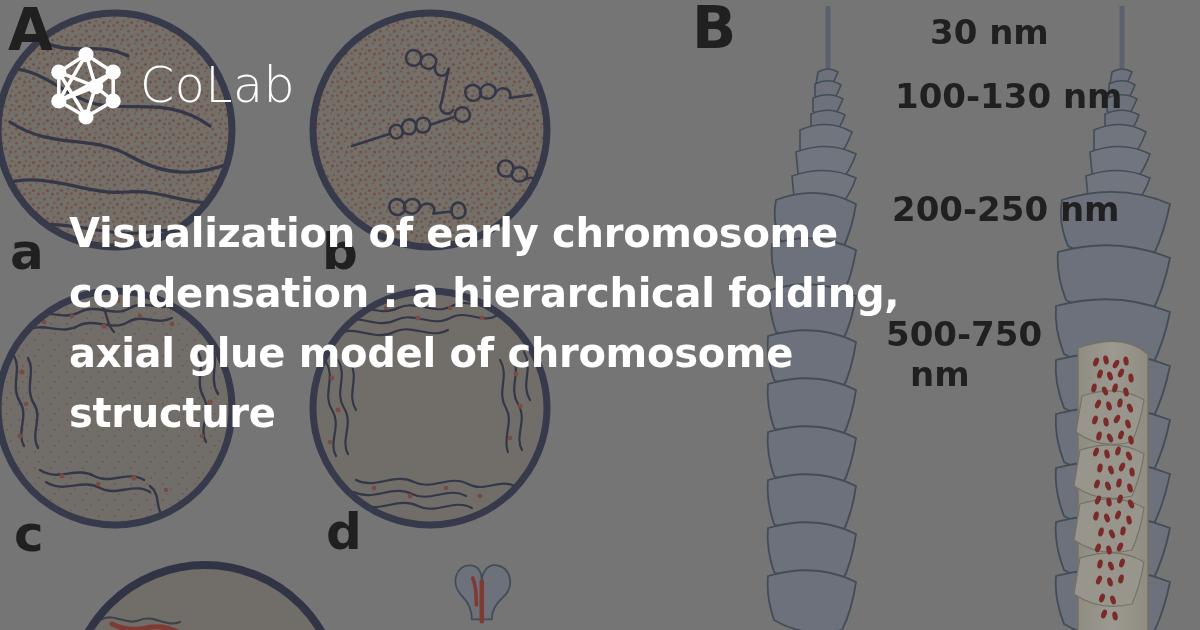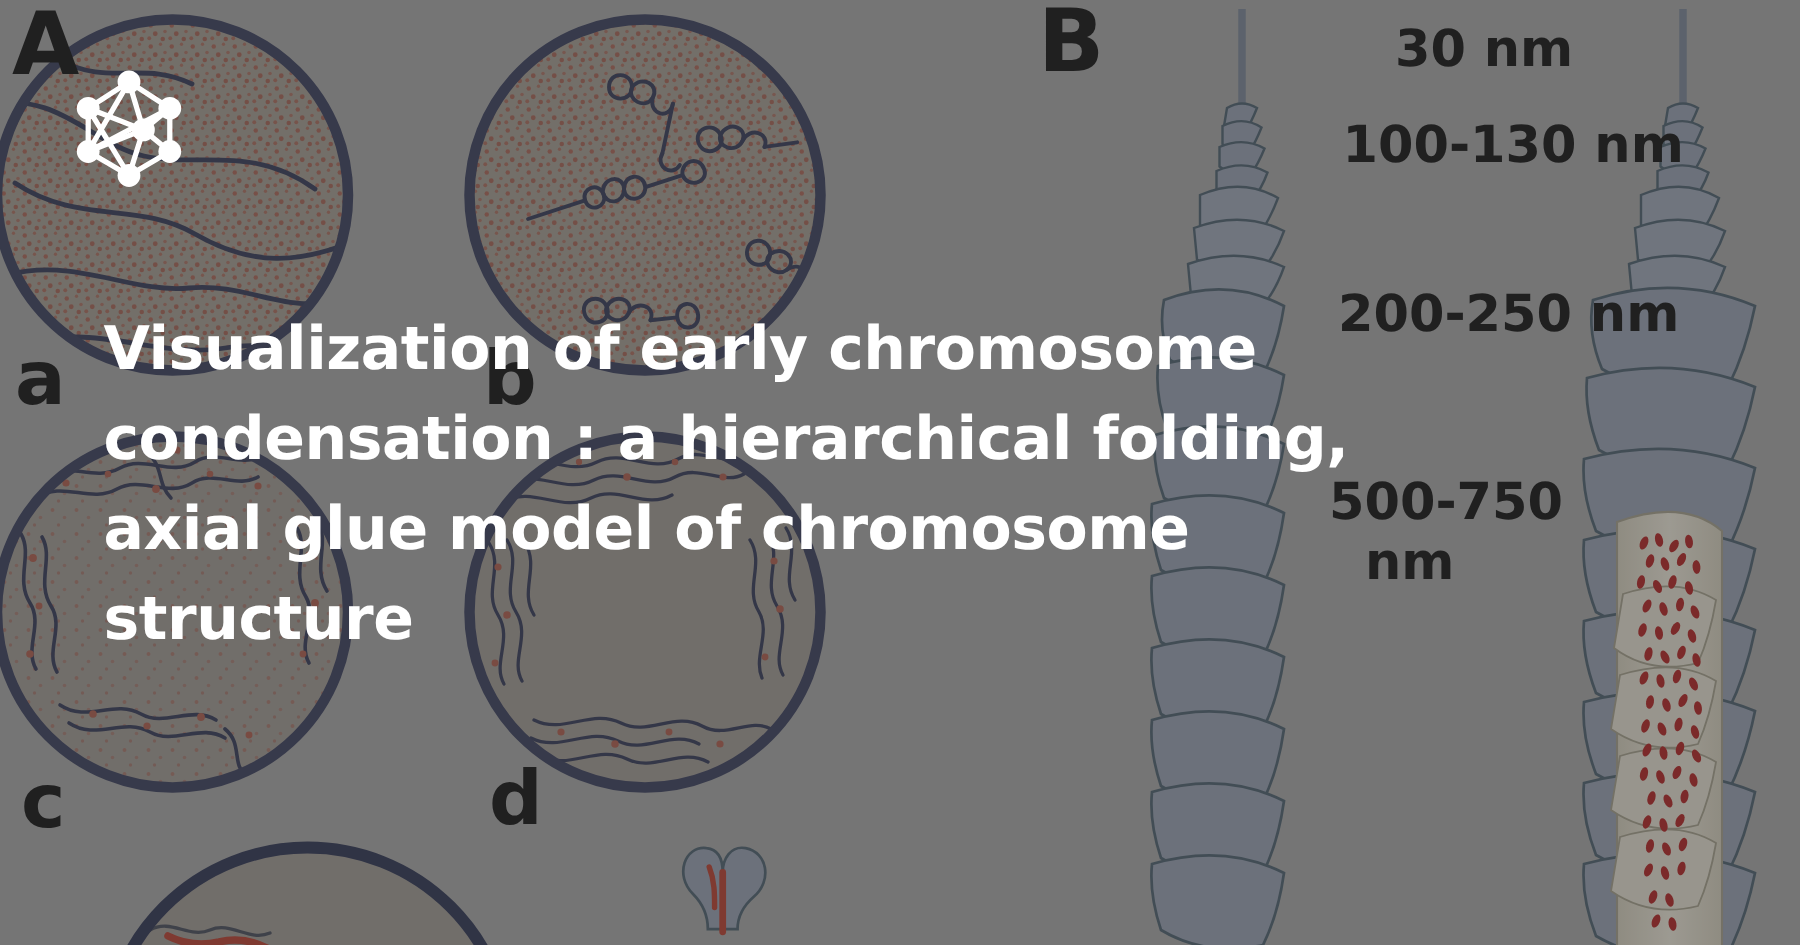--- a/index.html
+++ b/index.html
@@ -412,17 +412,18 @@
       <g fill="#ffffff">
         <circle cx="50" cy="12" r="9.5"></circle>
         <circle cx="16" cy="34" r="9.5"></circle>
         <circle cx="84" cy="34" r="9.5"></circle>
         <circle cx="62" cy="52" r="9.5"></circle>
         <circle cx="16" cy="70" r="9.5"></circle>
         <circle cx="84" cy="70" r="9.5"></circle>
         <circle cx="50" cy="90" r="9.5"></circle>
       </g>
     </svg>
+    <div class="brand-name">CoLab</div>
   </div>
 
   <h1 class="title">Visualization of early chromosome condensation : a hierarchical folding, axial glue model of chromosome structure</h1>
 
 </div>
 
 </body></html>

